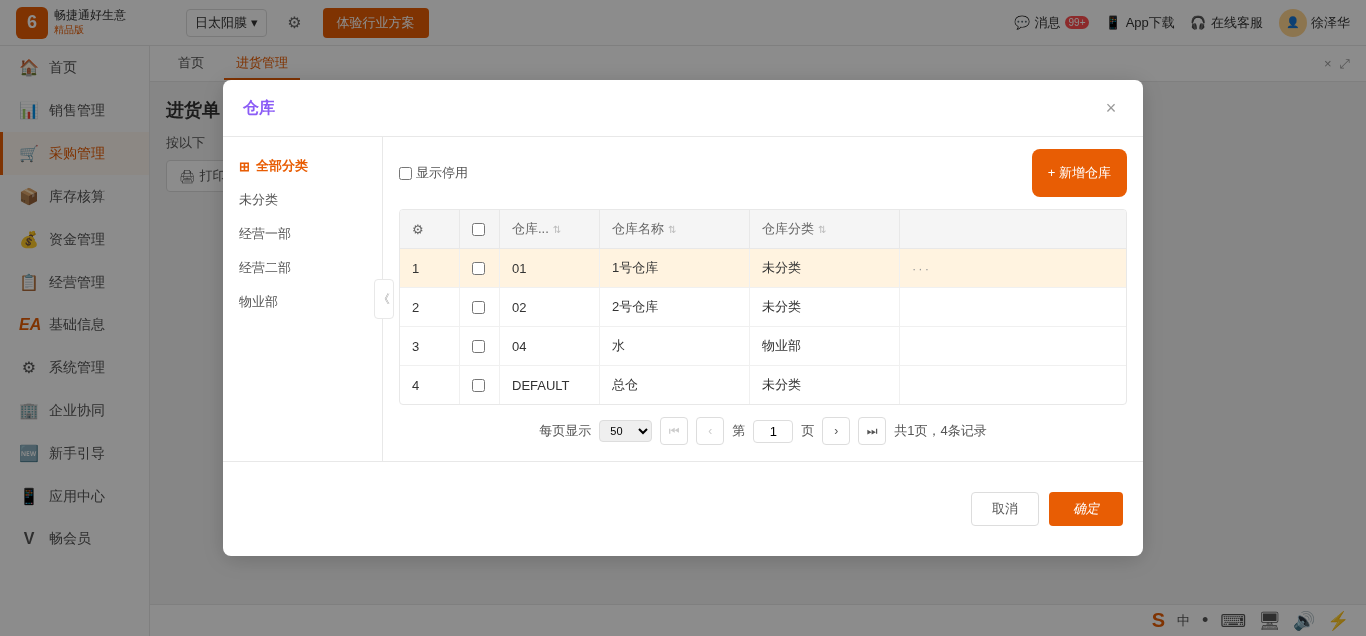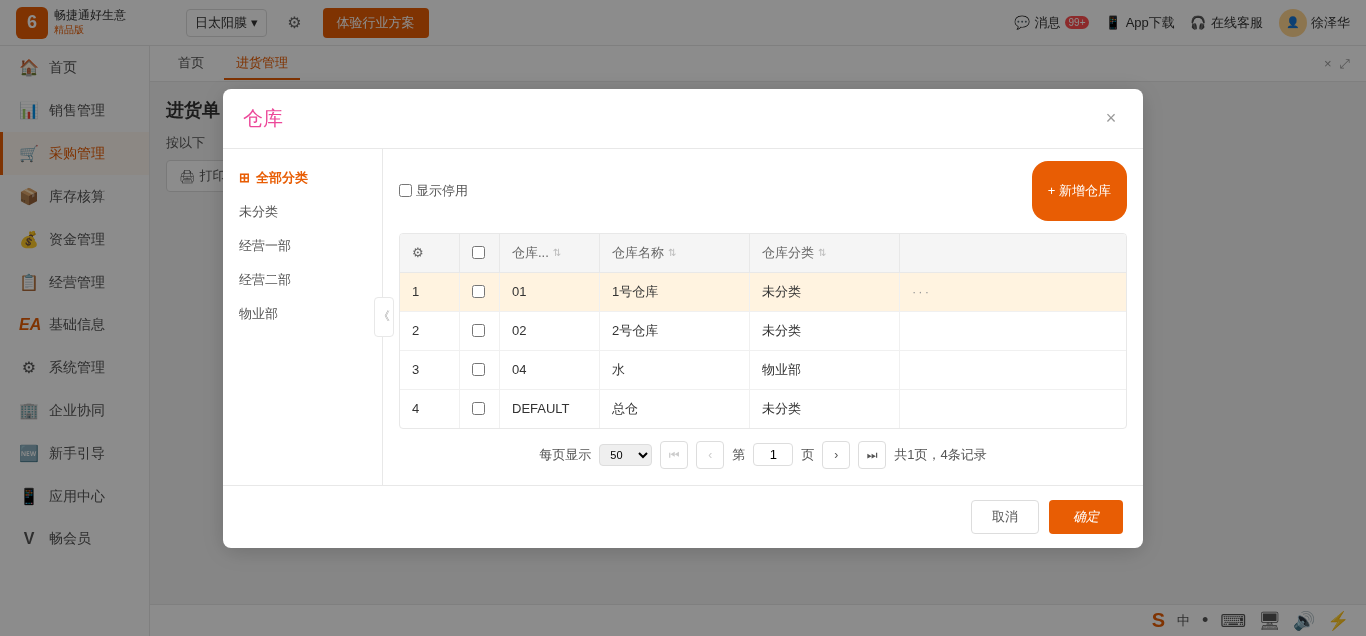--- a/index.html
+++ b/index.html
@@ -182,21 +182,21 @@
       flex-direction: column;
       box-shadow: 0 4px 24px rgba(0,0,0,0.18);
     }
     .modal-header {
       padding: 16px 20px;
       border-bottom: 1px solid #e8e8e8;
       display: flex;
       align-items: center;
       justify-content: space-between;
     }
-    .modal-title { font-size: 20px; font-weight: normal; color: #ec4899; }
+    .modal-title { font-size: 16px; font-weight: bold; color: #8b5cf6; }
     .modal-close {
       cursor: pointer; color: #999; font-size: 18px;
       width: 24px; height: 24px; display: flex; align-items: center; justify-content: center;
     }
 
     .modal-body {
       display: flex;
       flex: 1;
       overflow: hidden;
     }
@@ -260,22 +260,22 @@
       position: absolute; right: 8px;
       color: #999; cursor: pointer; font-size: 14px;
     }
     .checkbox-label {
       display: flex; align-items: center; gap: 4px;
       cursor: pointer; font-size: 13px; color: #555;
     }
     .new-btn {
       margin-left: auto;
       background: #e85d04; color: #fff;
-      border: none; border-radius: 16px;
-      padding: 21px 16px; cursor: pointer;
+      border: none; border-radius: 8px;
+      padding: 15px 16px; cursor: pointer;
       font-size: 13px; display: flex; align-items: center; gap: 4px;
     }
 
     
     .warehouse-table {
       border: 1px solid #e8e8e8;
       border-radius: 4px;
       overflow: hidden;
       flex: 1;
     }
@@ -327,21 +327,21 @@
       padding: 3px 6px; font-size: 11px; outline: none;
     }
     .page-input {
       border: 1px solid #ddd; border-radius: 4px;
       padding: 3px 6px; font-size: 13px; width: 40px;
       text-align: center; outline: none;
     }
 
     
     .modal-footer {
-      padding: 14px 20px;
+      padding: 30px 20px;
       border-top: 1px solid #e8e8e8;
       display: flex; justify-content: flex-end; gap: 10px;
     }
     .btn-cancel {
       padding: 7px 20px; border: 1px solid #ddd; border-radius: 4px;
       background: #fff; cursor: pointer; font-size: 13px; color: #555;
     }
     .btn-confirm {
       padding: 7px 24px; border: none; border-radius: 4px;
       background: #e85d04; color: #fff; cursor: pointer; font-size: 13px; font-style: italic;

